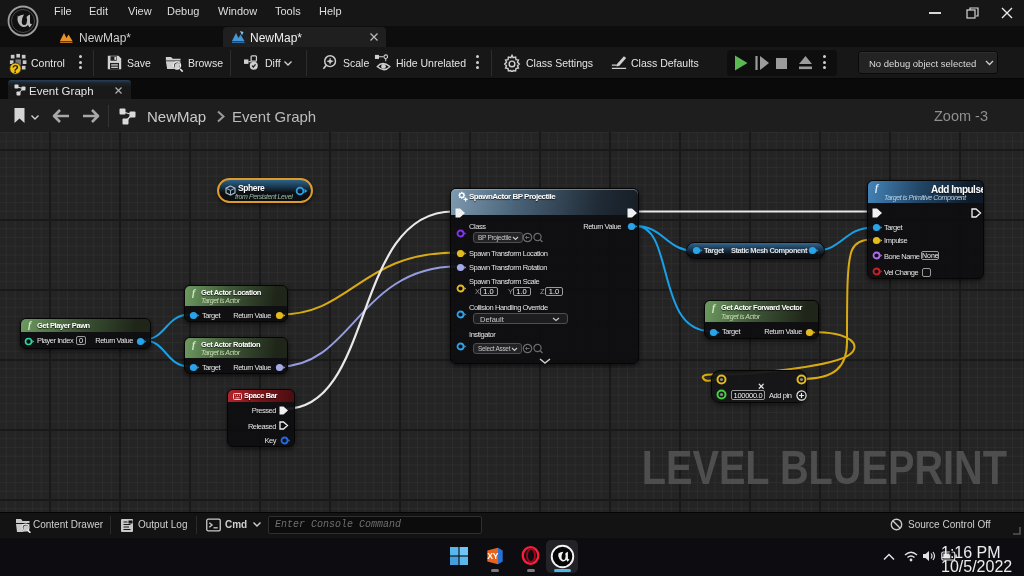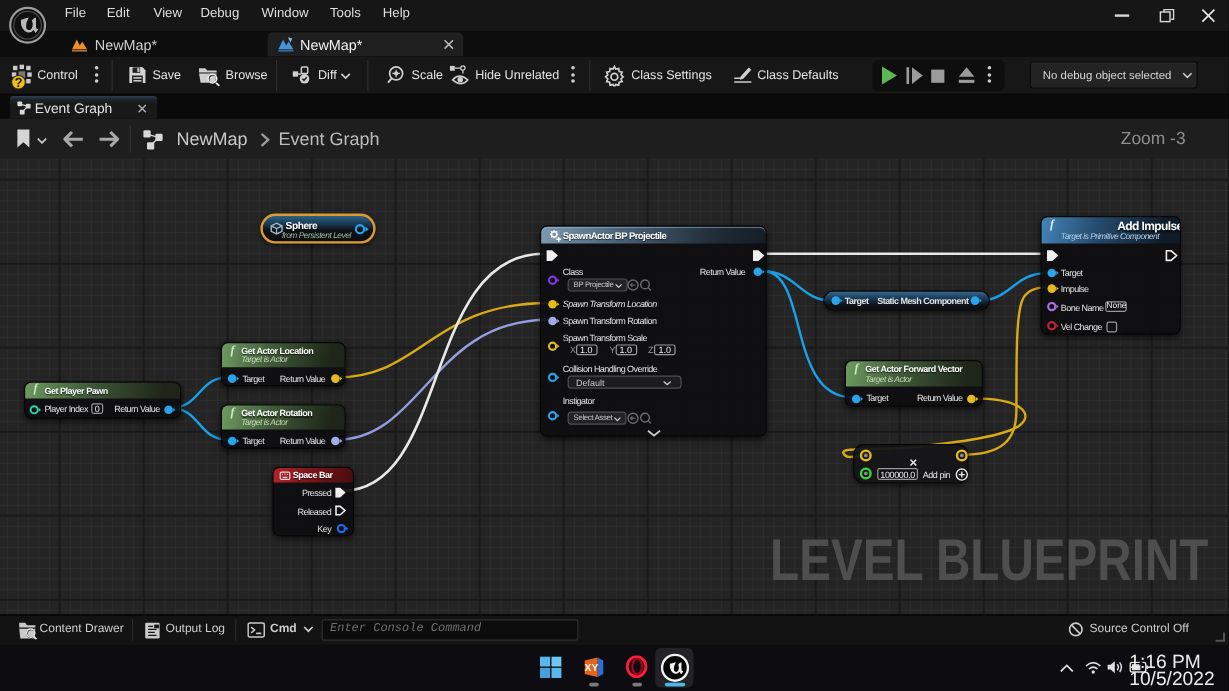--- a/index.html
+++ b/index.html
@@ -375,21 +375,21 @@
       <path d="M1 1 H4.5 L8.5 4.5 L4.5 8 H1 z" fill="none" stroke="#f0f0f0" stroke-width="1.3"></path>
     </svg>
     <div class="pinlab" style="right:18px;top:46px;">Key</div>
     <svg class="pinsvg" style="left:52px;top:45.5px" width="13" height="9" viewBox="0 0 13 9">
       <circle cx="4.5" cy="4.5" r="3" fill="none" stroke="#1f6ae8" stroke-width="1.8"></circle>
       <path d="M8.3 2.9 L10.2 4.5 L8.3 6.1 z" fill="#1f6ae8"></path>
     </svg>
   </div>
 
   <div class="node" style="left:450px;top:56px;width:189px;height:176px;">
-    <div class="nhead shead" style="width:100%;height:14px;text-decoration:underline;">
+    <div class="nhead shead" style="width:100%;height:26px;text-decoration:underline;">
       <svg class="pinsvg" style="left:6px;top:2px" width="11" height="11" viewBox="0 0 11 11">
         <circle cx="4.8" cy="4.3" r="2.2" fill="none" stroke="#fff" stroke-width="1.3"></circle>
         <path d="M4.8 0.8 v1.2 M4.8 6.6 v1.2 M1.3 4.3 h1.2 M7.1 4.3 h1.2 M2.3 1.8 l.9 .9 M6.4 5.9 l.9 .9 M7.3 1.8 l-.9 .9 M3.2 5.9 l-.9 .9" stroke="#fff" stroke-width="1.1"></path>
         <path d="M8.6 6.4 v4 M6.6 8.4 h4" stroke="#fff" stroke-width="1.3"></path>
       </svg>
       <div class="ntitle" style="left:18px;top:2.5px;font-size:8px;letter-spacing:-0.5px;">SpawnActor BP Projectile</div>
     </div>
 
     <svg class="pinsvg" style="left:4px;top:18.5px" width="11" height="10" viewBox="0 0 11 10">
       <path d="M0.5 0.5 H5 L10 5 L5 9.5 H0.5 z" fill="#f0f0f0"></path>
@@ -418,21 +418,21 @@
       <circle cx="5.5" cy="5.5" r="4.2" fill="none" stroke="#6b6b6b" stroke-width="1.2"></circle>
       <path d="M3.5 5.5 h4 M5 4 l-1.5 1.5 1.5 1.5" stroke="#6b6b6b" stroke-width="1" fill="none"></path>
       <circle cx="15.5" cy="5" r="3.6" fill="none" stroke="#6b6b6b" stroke-width="1.2"></circle>
       <path d="M18 7.5 l2.5 2.5" stroke="#6b6b6b" stroke-width="1.2"></path>
     </svg>
 
     <svg class="pinsvg" style="left:5px;top:60px" width="13" height="9" viewBox="0 0 13 9">
       <circle cx="4.5" cy="4.5" r="3.6" fill="#e3bb1e"></circle>
           <path d="M8.3 2.9 L10.2 4.5 L8.3 6.1 z" fill="#e3bb1e"></path>
     </svg>
-    <div class="pinlab" style="left:18px;top:59.5px;font-style:italic;">Spawn Transform Location</div>
+    <div class="pinlab" style="left:18px;top:59.5px;">Spawn Transform Location</div>
 
     <svg class="pinsvg" style="left:5px;top:74px" width="13" height="9" viewBox="0 0 13 9">
       <circle cx="4.5" cy="4.5" r="3.6" fill="#a3aae8"></circle>
           <path d="M8.3 2.9 L10.2 4.5 L8.3 6.1 z" fill="#a3aae8"></path>
     </svg>
     <div class="pinlab" style="left:18px;top:73.5px;">Spawn Transform Rotation</div>
 
     <div class="pinlab" style="left:18px;top:88px;">Spawn Transform Scale</div>
     <svg class="pinsvg" style="left:5px;top:94.5px" width="13" height="9" viewBox="0 0 13 9">
       <circle cx="4.5" cy="4.5" r="3" fill="none" stroke="#e3bb1e" stroke-width="1.8"></circle>

